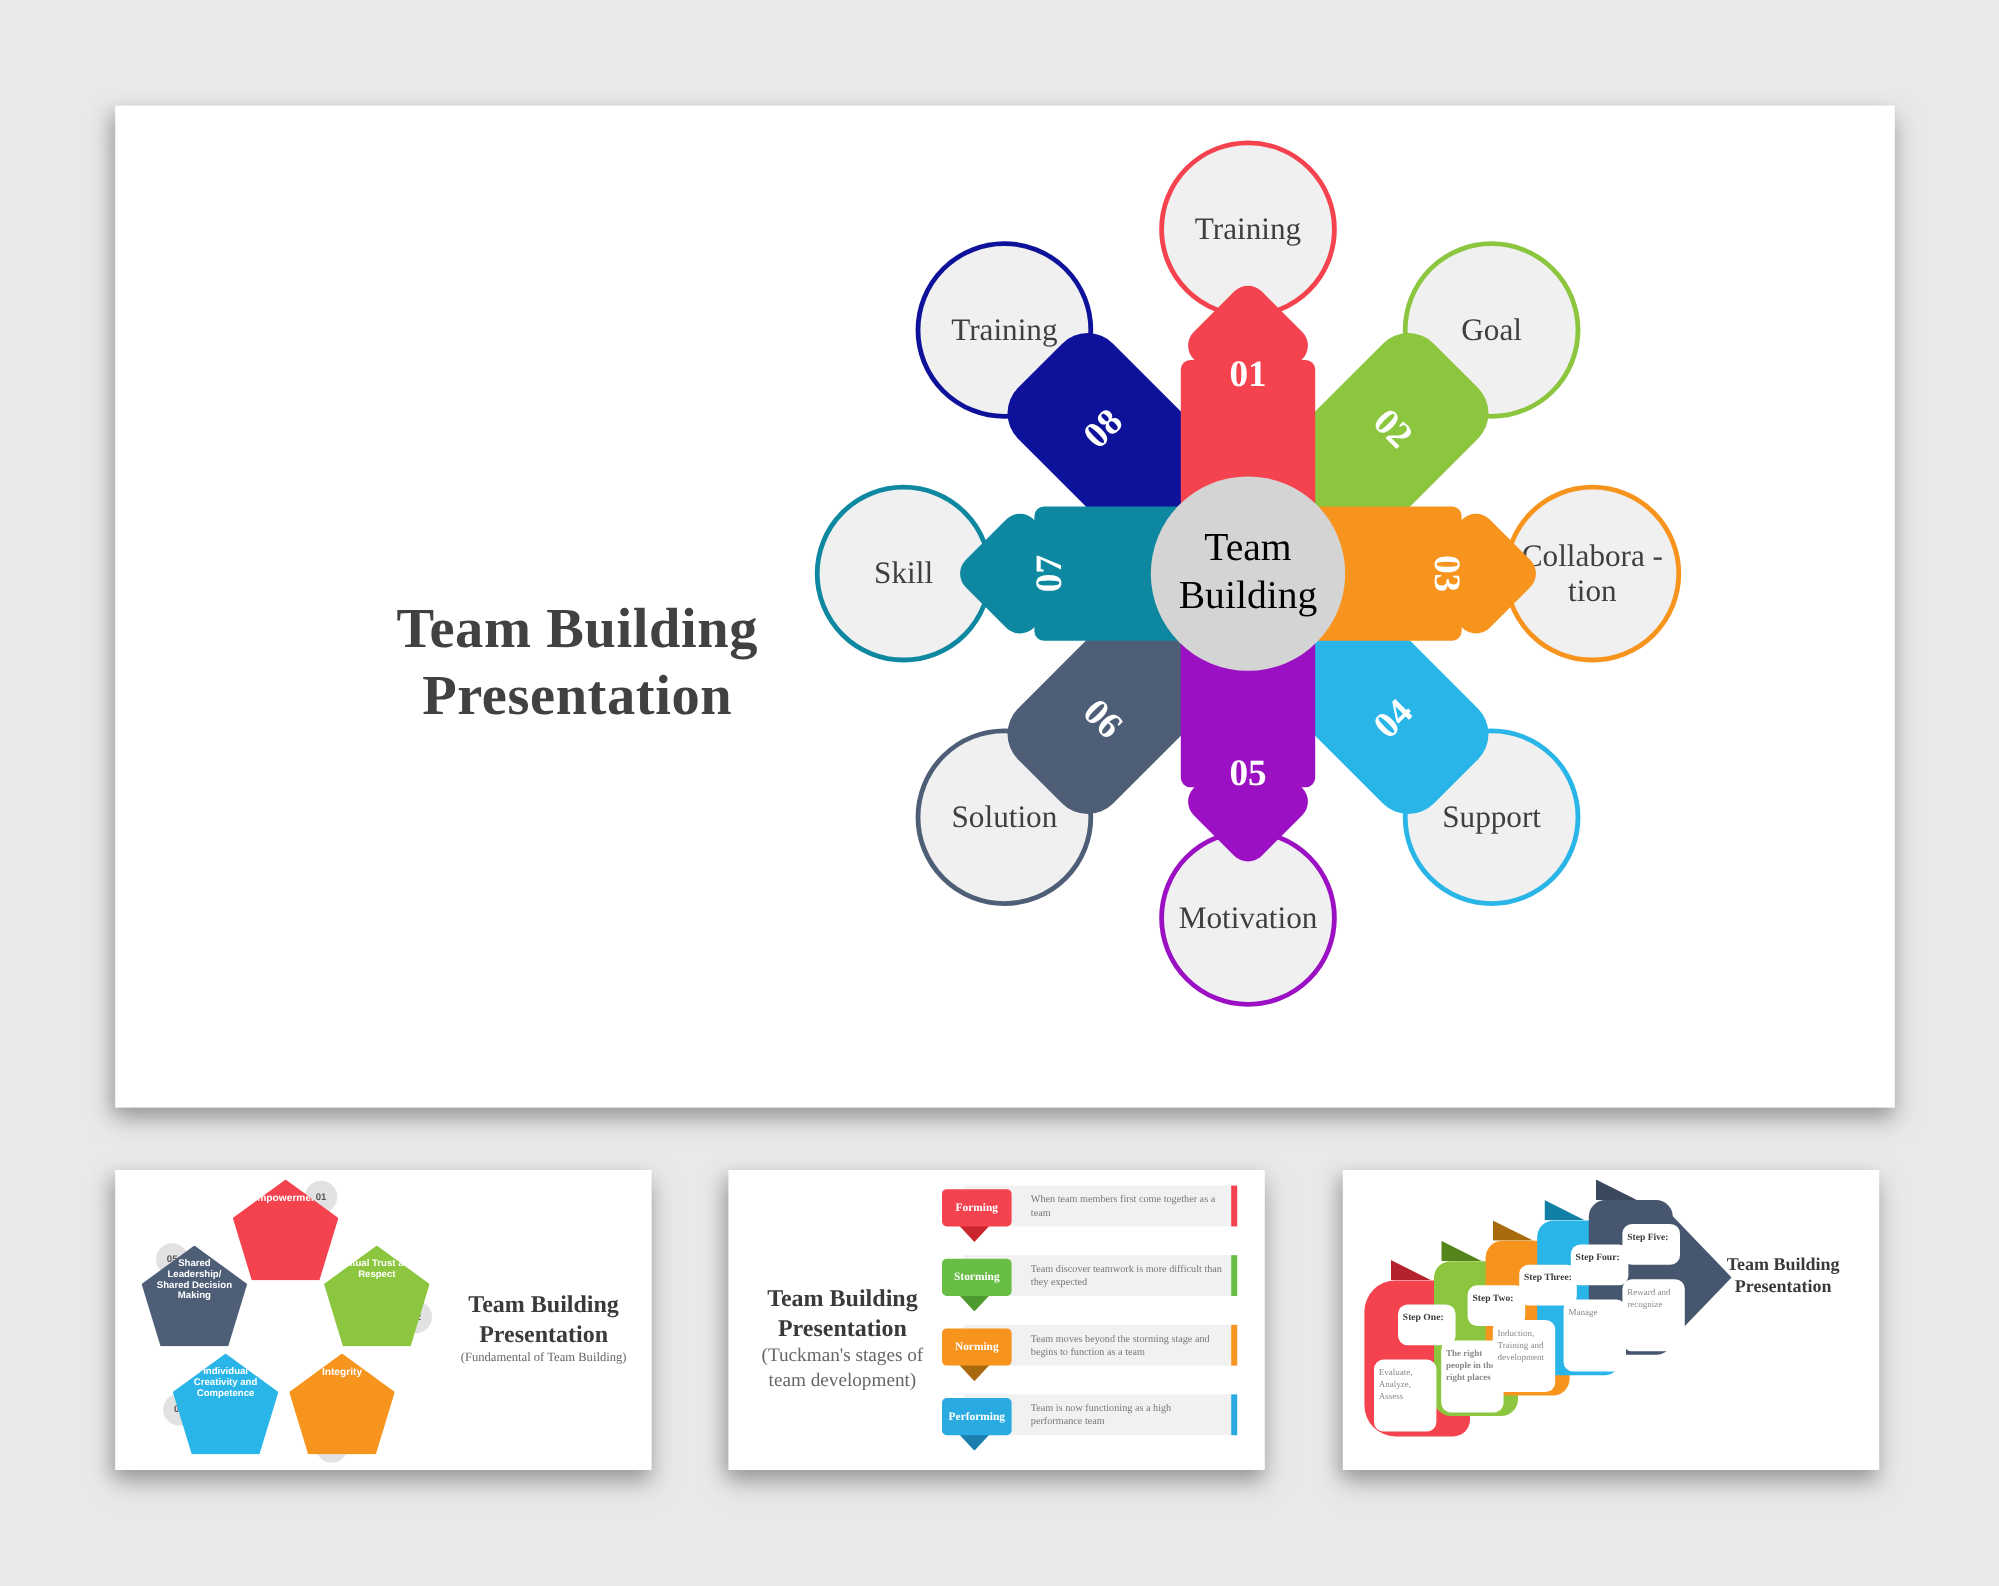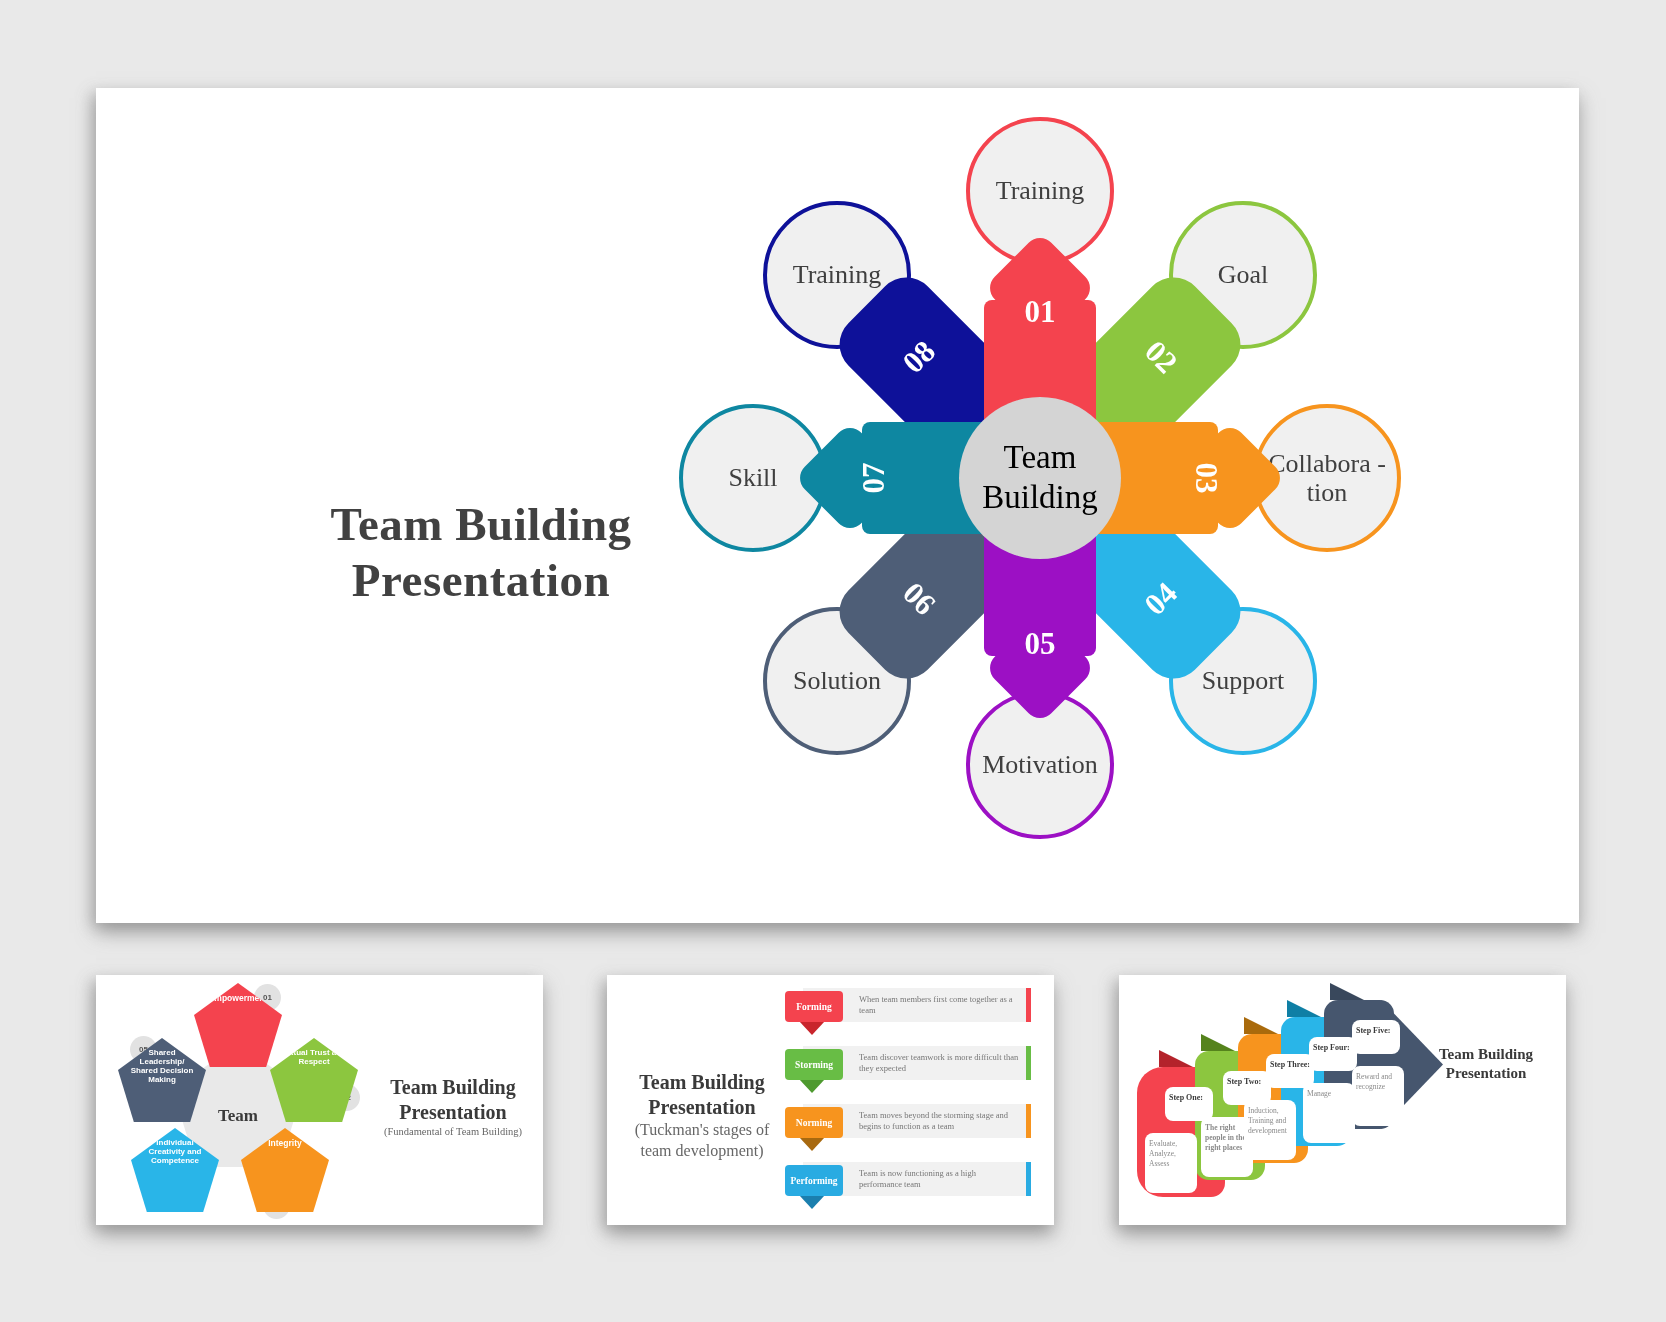--- a/index.html
+++ b/index.html
@@ -53,21 +53,21 @@
     display:flex;justify-content:center;text-align:center;
     color:#fff;font-family:"Liberation Sans",sans-serif;font-weight:bold;z-index:2;}
   .pent span{display:block;padding:10px 7px 0 7px;}
   .cpent{position:absolute;left:77px;top:68px;width:130px;height:124px;background:#e9e9e9;
     clip-path:polygon(50% 0,100% 38%,82% 100%,18% 100%,0 38%);z-index:1;
     display:flex;align-items:center;justify-content:center;font-weight:bold;font-size:17px;color:#3a3a3a;}
   .cpent span{padding-top:22px;}
   .p1{left:98px;top:8px;width:88px;height:84px;font-size:8.5px;}
   .p2{left:174px;top:63px;width:88px;height:84px;font-size:8px;}
   .p3{left:145px;top:153px;width:88px;height:84px;font-size:8.5px;}
-  .p4{left:35px;top:153px;width:88px;height:84px;font-size:8px;}
+  .p4{left:48px;top:153px;width:88px;height:84px;font-size:8px;}
   .p5{left:22px;top:63px;width:88px;height:84px;font-size:8px;}
   .badge{position:absolute;width:27px;height:27px;border-radius:50%;background:#e2e2e2;color:#555;
     font-family:"Liberation Sans",sans-serif;font-weight:bold;font-size:8px;
     display:flex;align-items:center;justify-content:center;z-index:1;}
   .b1{left:158px;top:9px;} .b2{left:237px;top:109px;} .b3{left:167px;top:217px;}
   .b4{left:40px;top:186px;} .b5{left:34px;top:61px;}
   #thumb-1 .t-title{left:267px;top:100px;width:180px;font-size:20px;}
   #thumb-1 .t-sub{left:262px;top:150px;width:190px;font-size:10.5px;}
 
   
@@ -183,23 +183,20 @@
     </div>
   </div>
 
   <div id="thumb-1" class="slide thumb">
     <div class="badge b1">01</div>
     <div class="badge b2">02</div>
     <div class="badge b3">03</div>
     <div class="badge b4">04</div>
     <div class="badge b5">05</div>
 
-    <div class="cpent">
-        <span>Team</span>
-      </div>
 
     <div class="pent p1" style="background-color: rgb(244, 67, 78);">
         <span>Empowerment</span>
       </div>
     <div class="pent p2" style="background-color: rgb(140, 198, 63);">
         <span>Mutual Trust and Respect</span>
       </div>
     <div class="pent p3" style="background-color: rgb(247, 148, 30);">
         <span>Integrity</span>
       </div>

